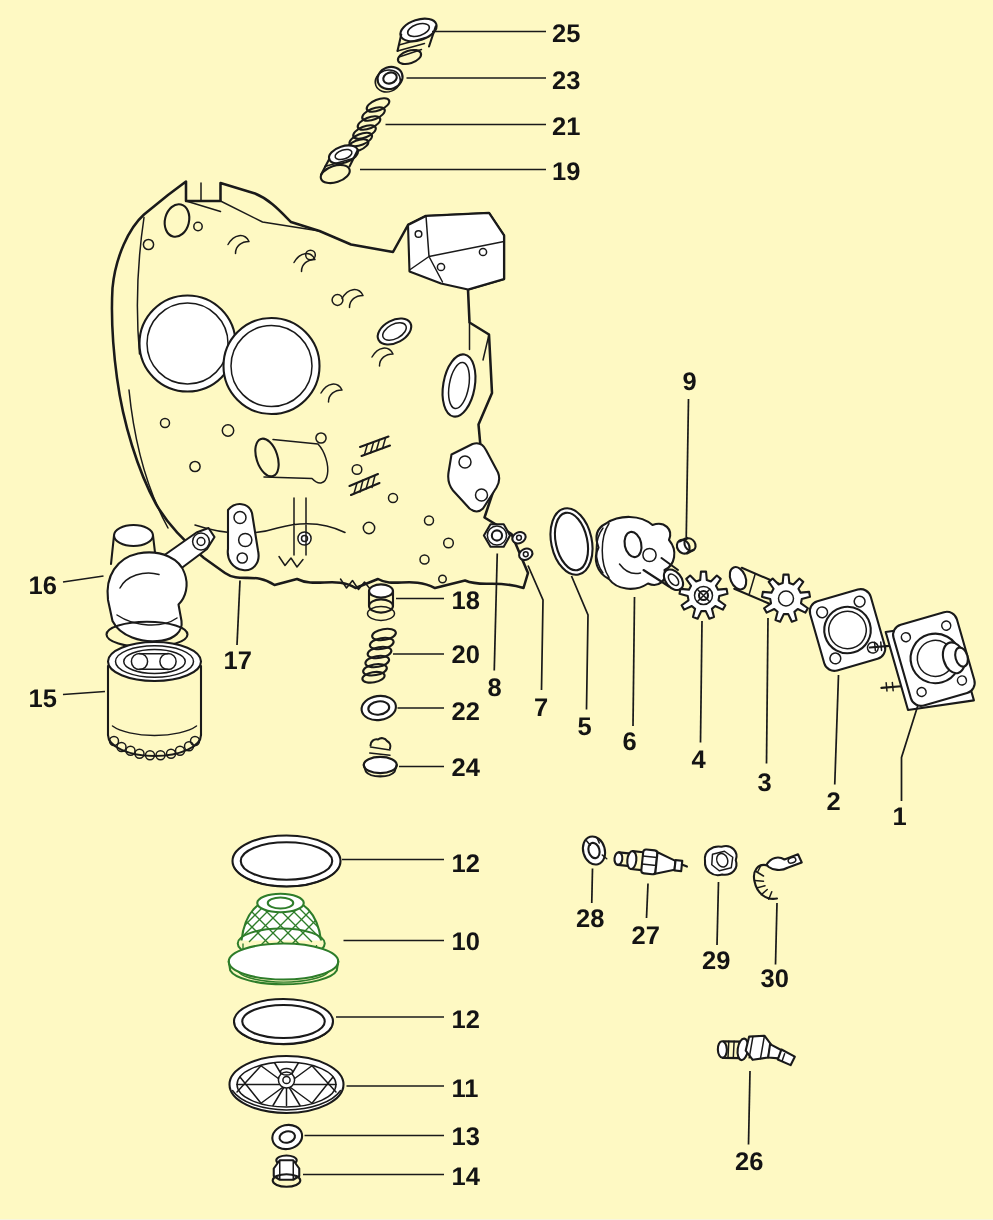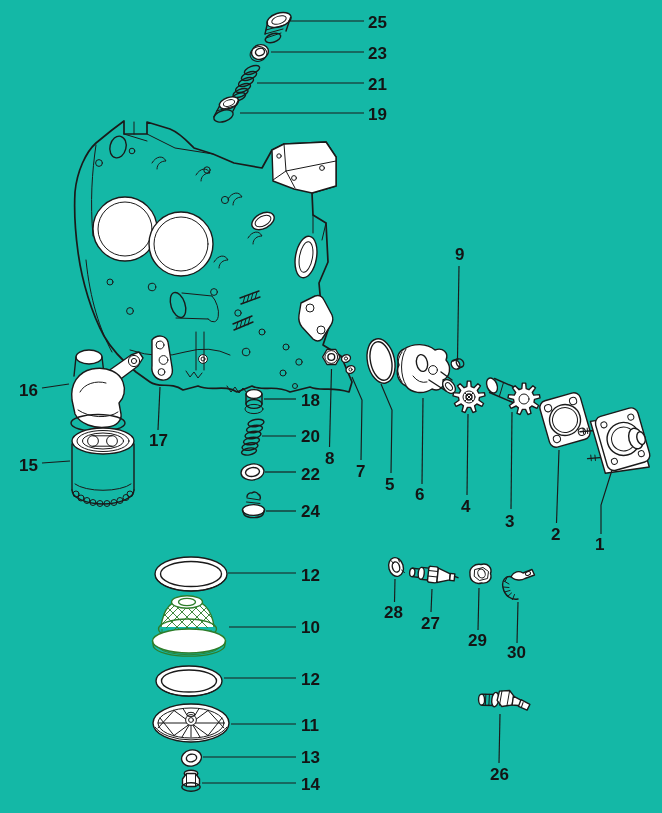--- a/index.html
+++ b/index.html
@@ -1,16 +1,16 @@
 <!DOCTYPE html>
 <html><head>
 <meta charset="utf-8">
 <style>
   html,body{margin:0;padding:0;background:#f3f3f3;}
-  .page{width:662px;height:813px;background:#14b8a6;position:relative;margin:0 auto;
+  .page{width:662px;height:813px;background:#fef9c3;position:relative;margin:0 auto;
         font-family:"Liberation Sans",sans-serif;}
   svg{display:block;}
   .s{stroke:#1a1a1a;fill:none;stroke-width:1.4;stroke-linecap:round;stroke-linejoin:round;}
   .sw{stroke:#1a1a1a;fill:#ffffff;stroke-width:1.4;stroke-linejoin:round;}
   .thin{stroke-width:1;}
   .bold{stroke-width:1.7;}
   .leader{stroke:#1a1a1a;stroke-width:1.15;fill:none;}
   .callout{font:bold 17px "Liberation Sans",sans-serif;fill:#141414;}
   .gs{stroke:#2e7d2a;fill:none;stroke-width:1.35;stroke-linecap:round;stroke-linejoin:round;}
   .gsw{stroke:#2e7d2a;fill:#ffffff;stroke-width:1.4;stroke-linejoin:round;}

